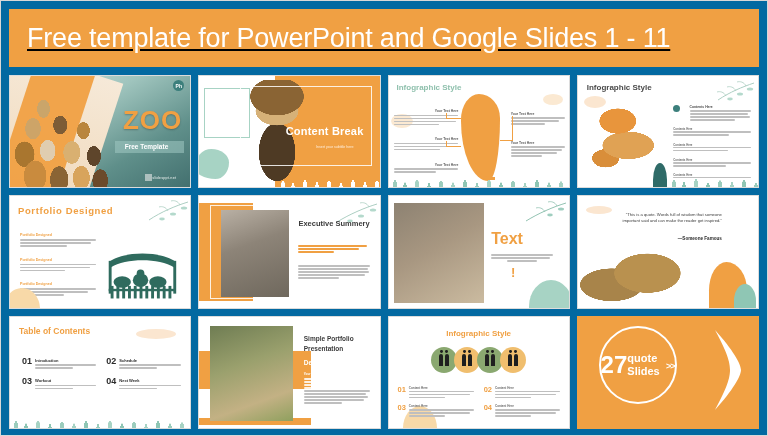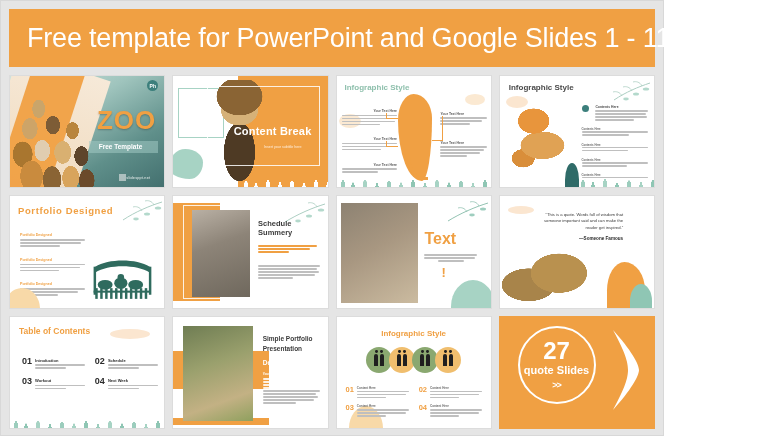--- a/index.html
+++ b/index.html
@@ -3,25 +3,25 @@
 <meta charset="utf-8">
 <style>
   * { box-sizing: border-box; margin: 0; padding: 0; }
   html, body {
     width: 768px; height: 436px;
     background: #ffffff;
     font-family: "Liberation Sans", sans-serif;
     overflow: hidden;
   }
   .page {
-    width: 664px; height: 436px;
-    background: #e5e5e5;
+    width: 768px; height: 436px;
+    background: #0369a1;
     border: 1px solid #d8d8d8;
     padding: 8px 8px 6px 8px;
-    display: flex; flex-direction: column;
+    display: flex; flex-direction: column; text-decoration: underline;
   }
 
   
   .banner {
     background: #F0A043;
     height: 58px;
     display: flex; align-items: center;
     padding-left: 18px;
     flex: none;
     margin-bottom: 8px;
@@ -245,21 +245,21 @@
   .s11-tx { flex: 1; }
   .s11-tx .h { font-size: 3px; font-weight: 700; color: #6a6a6a; margin-bottom: 1.2px; }
   .s11-blob { position: absolute; left: 8%; bottom: -6px; width: 34px; height: 28px; background: #f8d9a8;
               border-radius: 50% 50% 0 0 / 80% 80% 0 0; }
 
   
   .cta { background: #F0A043; border: none; position: relative; }
   .cta-circle {
     position: absolute; left: 12%; top: 9%; width: 78px; height: 78px;
     border: 2px solid #ffffff; border-radius: 50%;
-    display: flex; flex-direction: column; align-items: center; justify-content: center;
+    display: flex; flex-direction: row; align-items: center; justify-content: center;
   }
   .cta-num { color: #ffffff; font-size: 24px; font-weight: 700; line-height: 1; }
   .cta-more { color: #ffffff; font-size: 11px; font-weight: 700; line-height: 1.2; margin-top: 1px; }
   .cta-chev { color: #ffffff; font-size: 9px; font-weight: 700; margin-top: 3px; letter-spacing: -1px; }
   .cta-arrow { position: absolute; right: 9%; top: 50%; transform: translateY(-50%); }
 </style>
 </head>
 <body>
 
 <div class="page">
@@ -464,21 +464,21 @@
         <div class="s6-photo"></div>
         <div class="branch" style="right:2px; top:3px;">
           <svg viewBox="0 0 54 26" width="54" height="26">
             <path d="M53 5 C40 9 26 15 13 23" stroke="#9ec6b8" stroke-width="1" fill="none"></path>
             <path d="M45 8 C43 4 39 3 36 4" stroke="#9ec6b8" stroke-width=".8" fill="none"></path>
             <ellipse cx="49" cy="11" rx="3.2" ry="1.6" fill="#a7d3c4"></ellipse>
             <ellipse cx="37" cy="17" rx="3" ry="1.5" fill="#a7d3c4"></ellipse>
             <ellipse cx="26" cy="22" rx="2.8" ry="1.4" fill="#a7d3c4"></ellipse>
           </svg>
         </div>
-        <div class="s6-title">Schedule Summery</div>
+        <div class="s6-title">Executive Summery</div>
         <div class="s6-sub">
           <div class="bar o" style="width:100%"></div>
           <div class="bar o" style="width:88%"></div>
           <div class="bar o" style="width:52%"></div>
         </div>
         <div class="s6-body">
           <div class="bar" style="width:100%"></div>
             <div class="bar" style="width:96%"></div>
           <div class="bar" style="width:98%"></div>
             <div class="bar" style="width:92%"></div>

